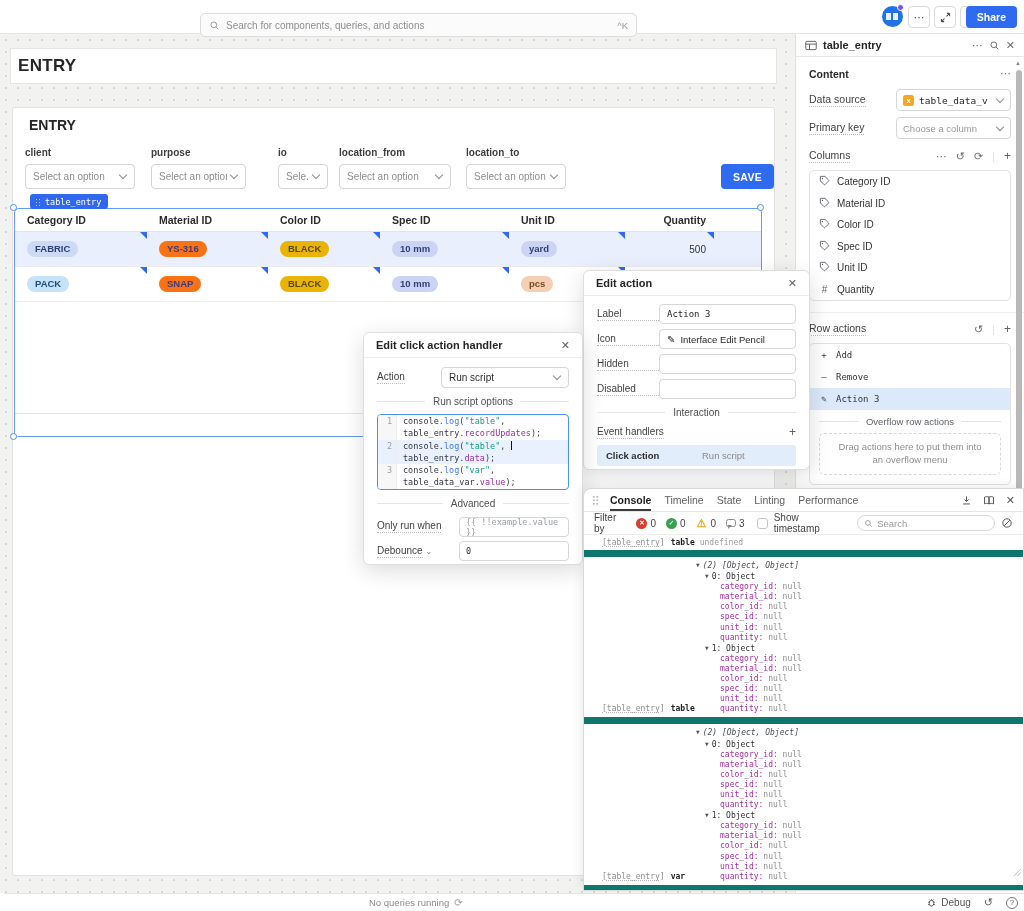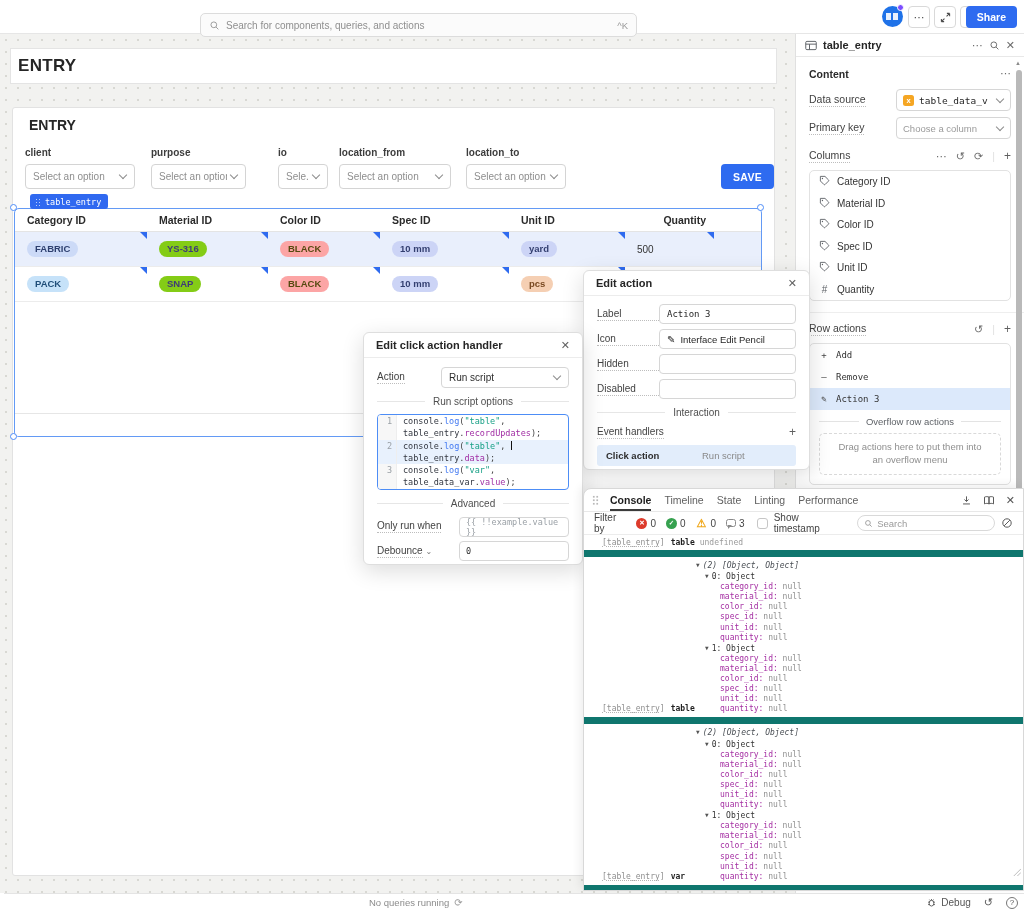--- a/index.html
+++ b/index.html
@@ -35,28 +35,28 @@
 
 
 #tbl-tag { position:absolute; left:30px; top:194px; height:15px; background:#3069f0; color:#fff; border-radius:3px; display:flex; align-items:center; gap:4px; padding:0 7px 0 5px; font-size:8.5px; z-index:6; }
 #tbl-tag .drag-dots { width:6px; height:8px; background-image:radial-gradient(circle,#b9cdf9 0.8px,transparent 1px); background-size:3px 3px; }
 #table-comp { position:absolute; left:14px; top:208px; width:748px; height:229px; background:#fff; border:1.5px solid #639af5; border-radius:5px; z-index:5; overflow:hidden; }
 .thead { display:flex; height:23px; border-bottom:1px solid #e4e4e4; align-items:center; }
 .thcell { font-size:10.5px; font-weight:700; color:#2b2b2b; padding:0 12px; }
 .trow { display:flex; height:35px; align-items:center; border-bottom:1px solid #ececec; position:relative; }
 .trow.sel { background:#e9effc; }
 .tcell { position:relative; height:100%; display:flex; align-items:center; padding:0 12px; }
-.tcell.right { padding-right:8px; font-size:10px; color:#333; }
+.tcell.right { justify-content:flex-end; padding-right:8px; font-size:10px; color:#333; }
 .edit-marker { position:absolute; top:0; right:0; width:0; height:0; border-top:7px solid #2f6bef; border-left:7px solid transparent; }
 .pill { font-size:9.5px; font-weight:700; padding:2px 8px 2.5px; border-radius:9px; white-space:nowrap; }
 .pill.blue { background:#ccdaf7; color:#2d3f6e; }
 .pill.sky { background:#c6e2f9; color:#1f4e79; }
-.pill.lavender { background:#84cc16; color:#3f3b78; }
+.pill.lavender { background:#f97316; color:#3f3b78; }
 .pill.periwinkle { background:#ccd4f6; color:#333f70; }
-.pill.yellow { background:#fca5a5; color:#564a10; }
+.pill.yellow { background:#eab308; color:#564a10; }
 .pill.peach { background:#f5cfb3; color:#7a4a22; }
 .tfoot { position:absolute; left:0; bottom:0; width:100%; height:23px; border-top:1px solid #e6e6e6; background:#fff; }
 .sel-handle { position:absolute; width:7px; height:7px; border:1.5px solid #4f8df8; background:#fff; border-radius:50%; z-index:7; }
 
 
 #inspector { position:absolute; left:795px; top:34px; width:229px; height:859px; background:#fff; border-left:1px solid #e0e0e0; z-index:10; font-size:10.5px; }
 #insp-header { height:23px; border-bottom:1px solid #e8e8e8; display:flex; align-items:center; padding:0 9px; gap:6px; }
 #insp-header .t { font-size:11px; font-weight:700; flex:1; }
 .ic-txt { color:#6b6b6b; font-size:11px; }
 .insp-row { display:flex; align-items:center; padding:0 13px; justify-content:space-between; }

